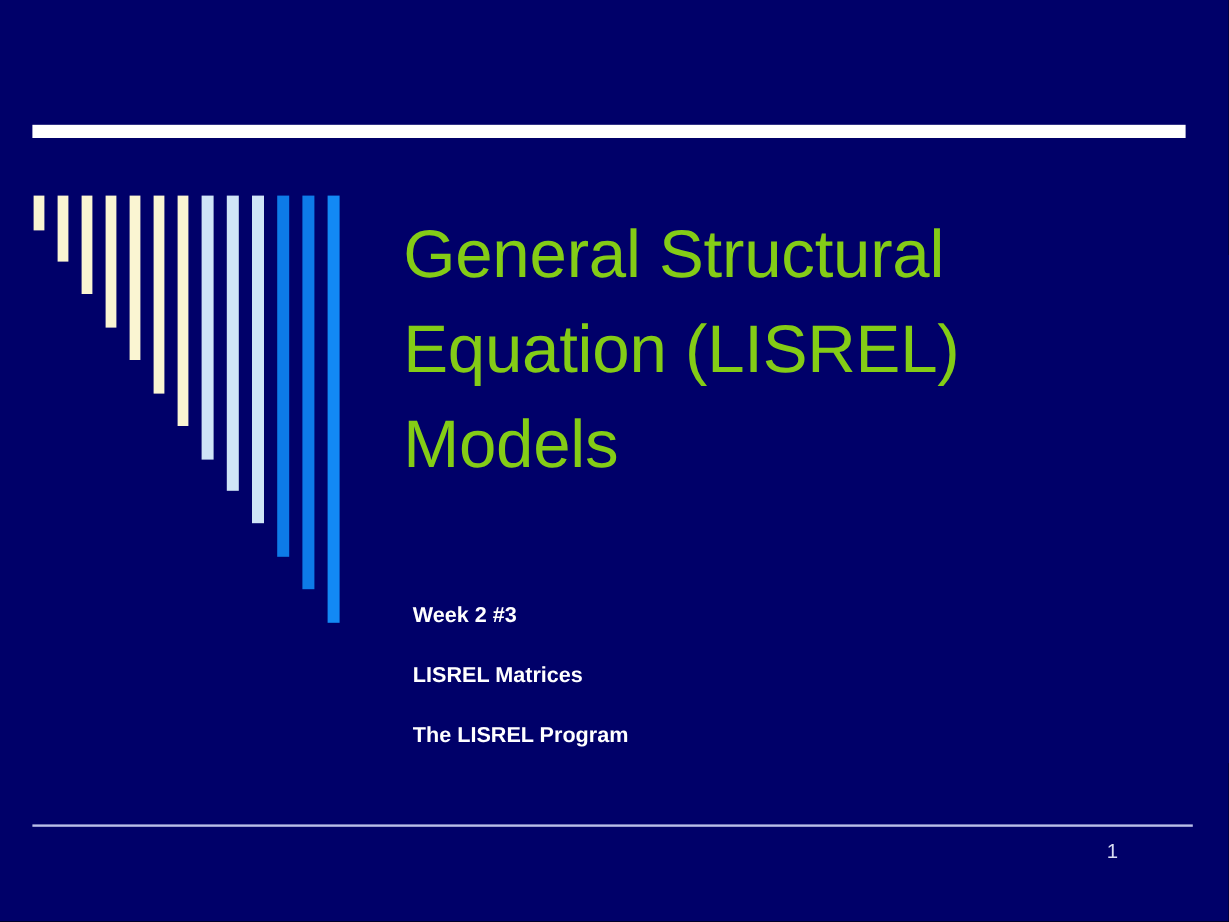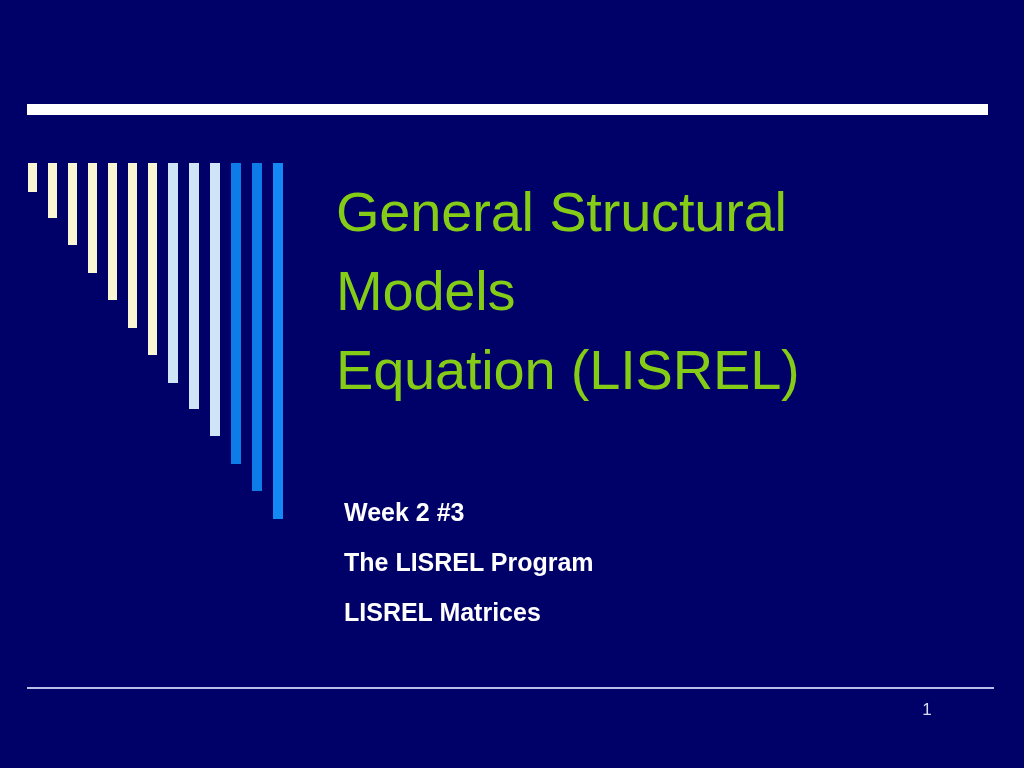--- a/index.html
+++ b/index.html
@@ -60,21 +60,21 @@
 
   
   #subtitle-block {
     position: absolute;
     left: 344px;
     top: 487px;
     width: 620px;
   }
   #subtitle-block .subtitle-line {
     color: #FFFFFF;
-    font-size: 25px;
+    font-size: 18px;
     font-weight: bold;
     line-height: 50px;
     white-space: nowrap;
   }
 
   
   #bottom-rule {
     position: absolute;
     left: 27px;
     top: 687px;
@@ -111,26 +111,26 @@
       <div class="deco-bar" style="left: 168px; width: 10px; height: 220px; background: rgb(207, 228, 247);"></div>
       <div class="deco-bar" style="left: 189px; width: 10px; height: 246px; background: rgb(207, 228, 247);"></div>
       <div class="deco-bar" style="left: 210px; width: 10px; height: 273px; background: rgb(207, 228, 247);"></div>
       <div class="deco-bar" style="left: 231px; width: 10px; height: 301px; background: rgb(13, 123, 232);"></div>
       <div class="deco-bar" style="left: 252px; width: 10px; height: 328px; background: rgb(13, 123, 232);"></div>
       <div class="deco-bar" style="left: 273px; width: 10px; height: 356px; background: rgb(18, 137, 245);"></div>
     </div>
 
   <div id="title-block">
     <div class="title-line">General Structural</div>
+    <div class="title-line">Equation (LISREL)</div>
     <div class="title-line">Models</div>
-    <div class="title-line">Equation (LISREL)</div>
   </div>
 
   <div id="subtitle-block">
     <div class="subtitle-line">Week 2 #3</div>
+    <div class="subtitle-line">LISREL Matrices</div>
     <div class="subtitle-line">The LISREL Program</div>
-    <div class="subtitle-line">LISREL Matrices</div>
   </div>
 
   <div id="bottom-rule" style="background: rgb(185, 190, 232);"></div>
   <div id="page-number">1</div>
 
 </div>
 
 </body></html>

